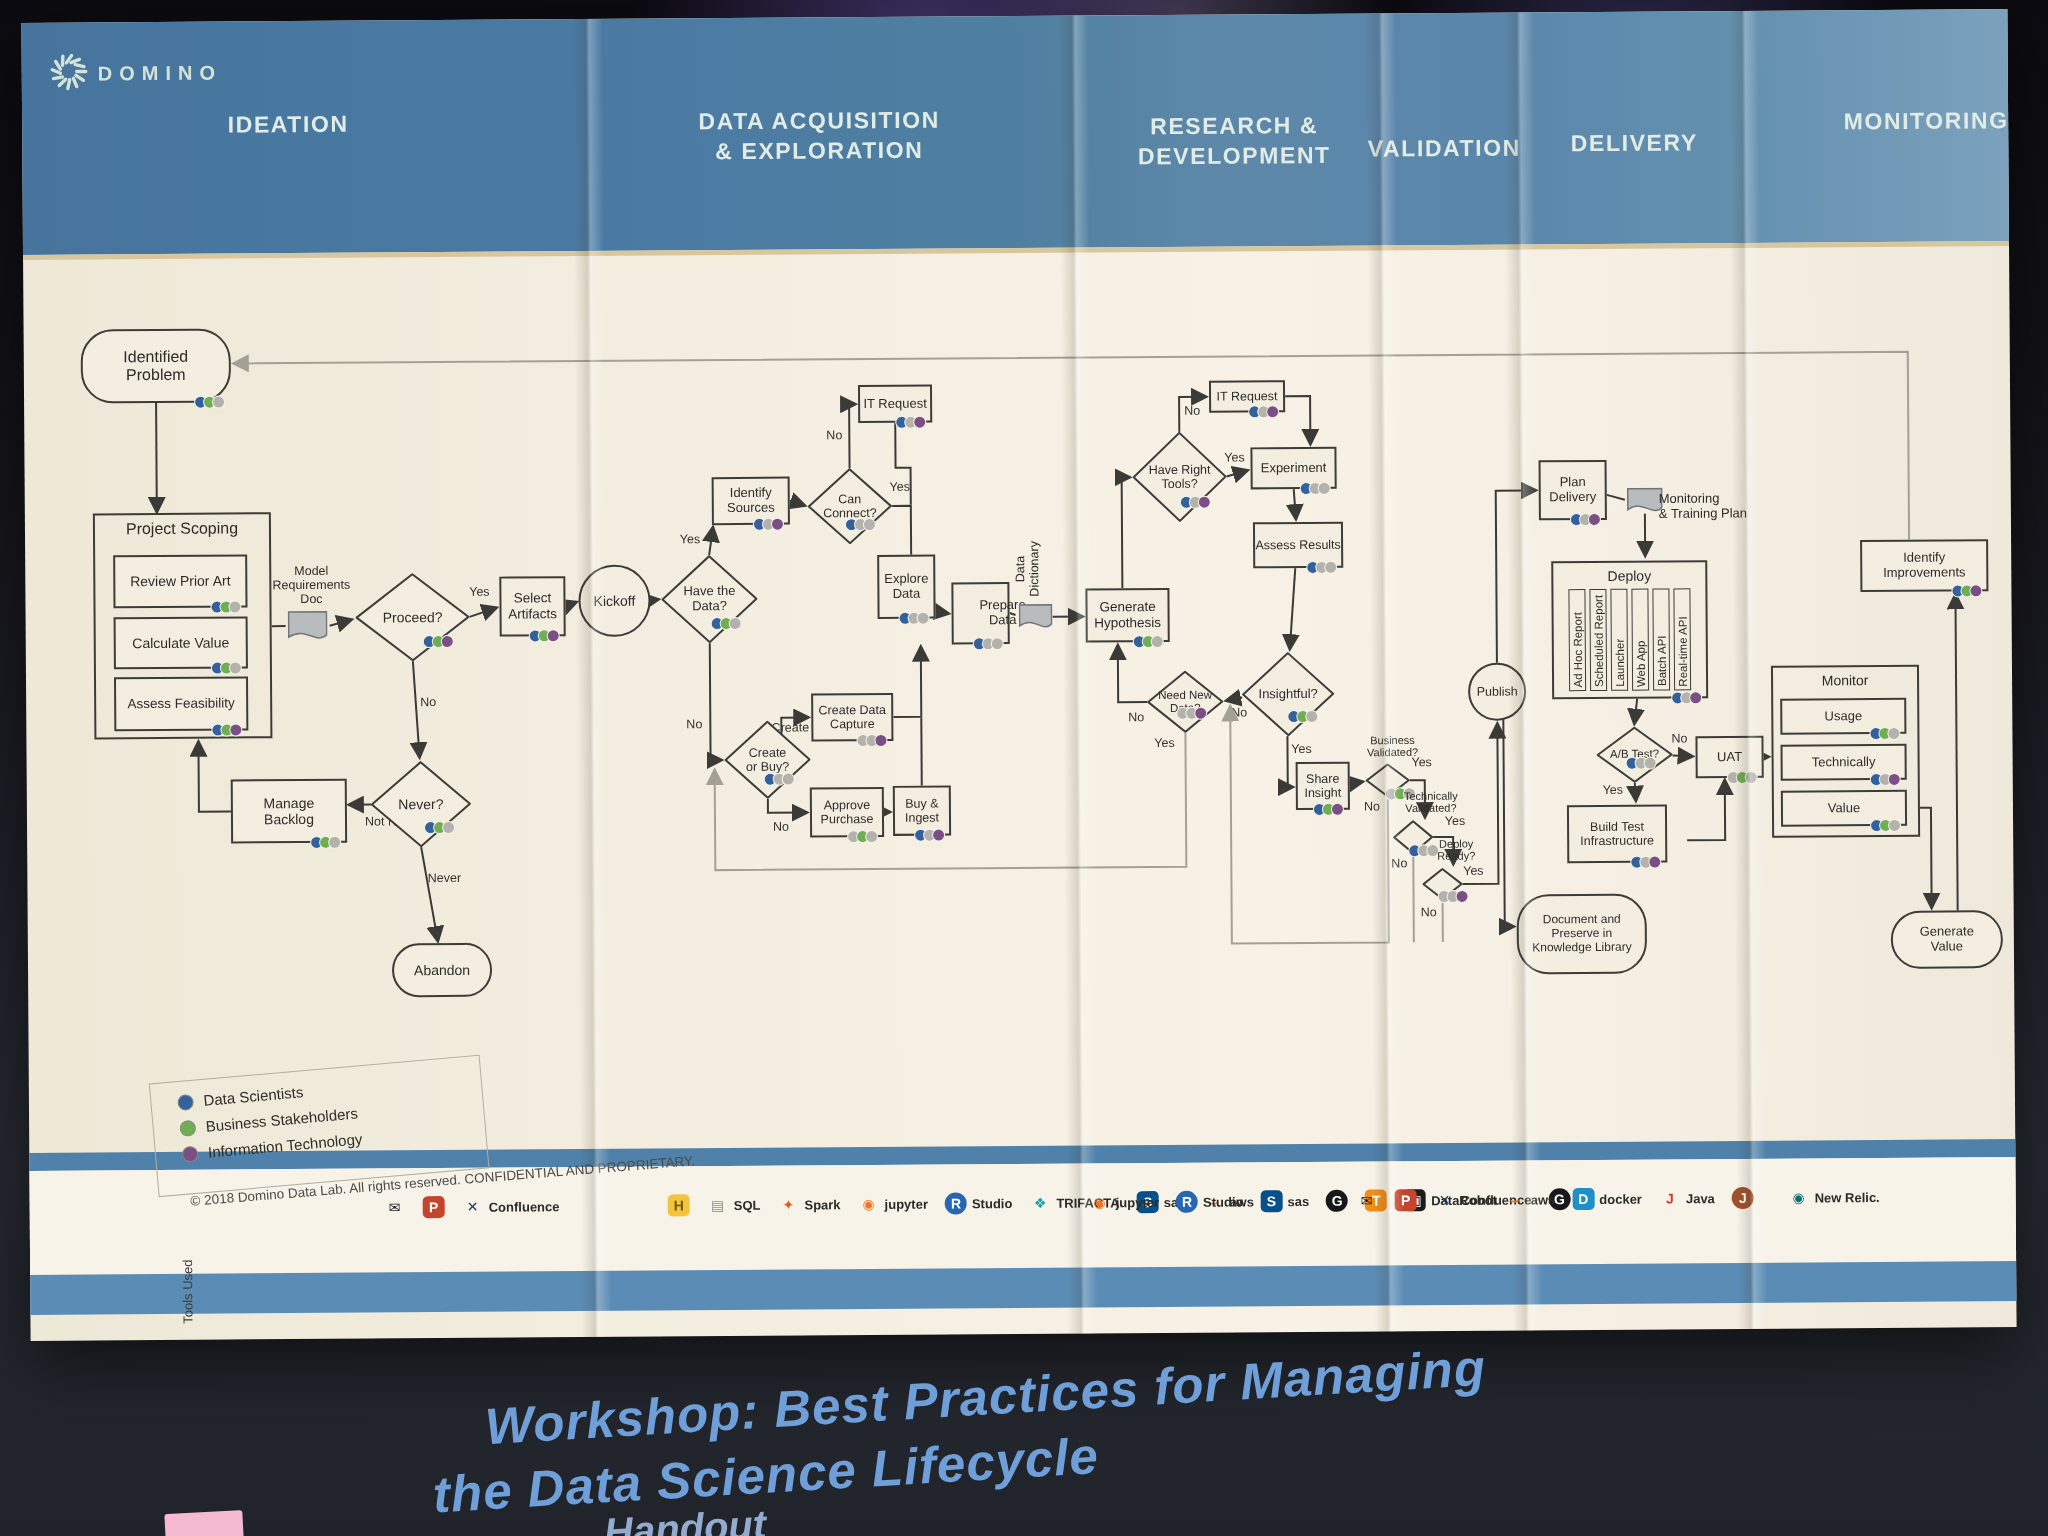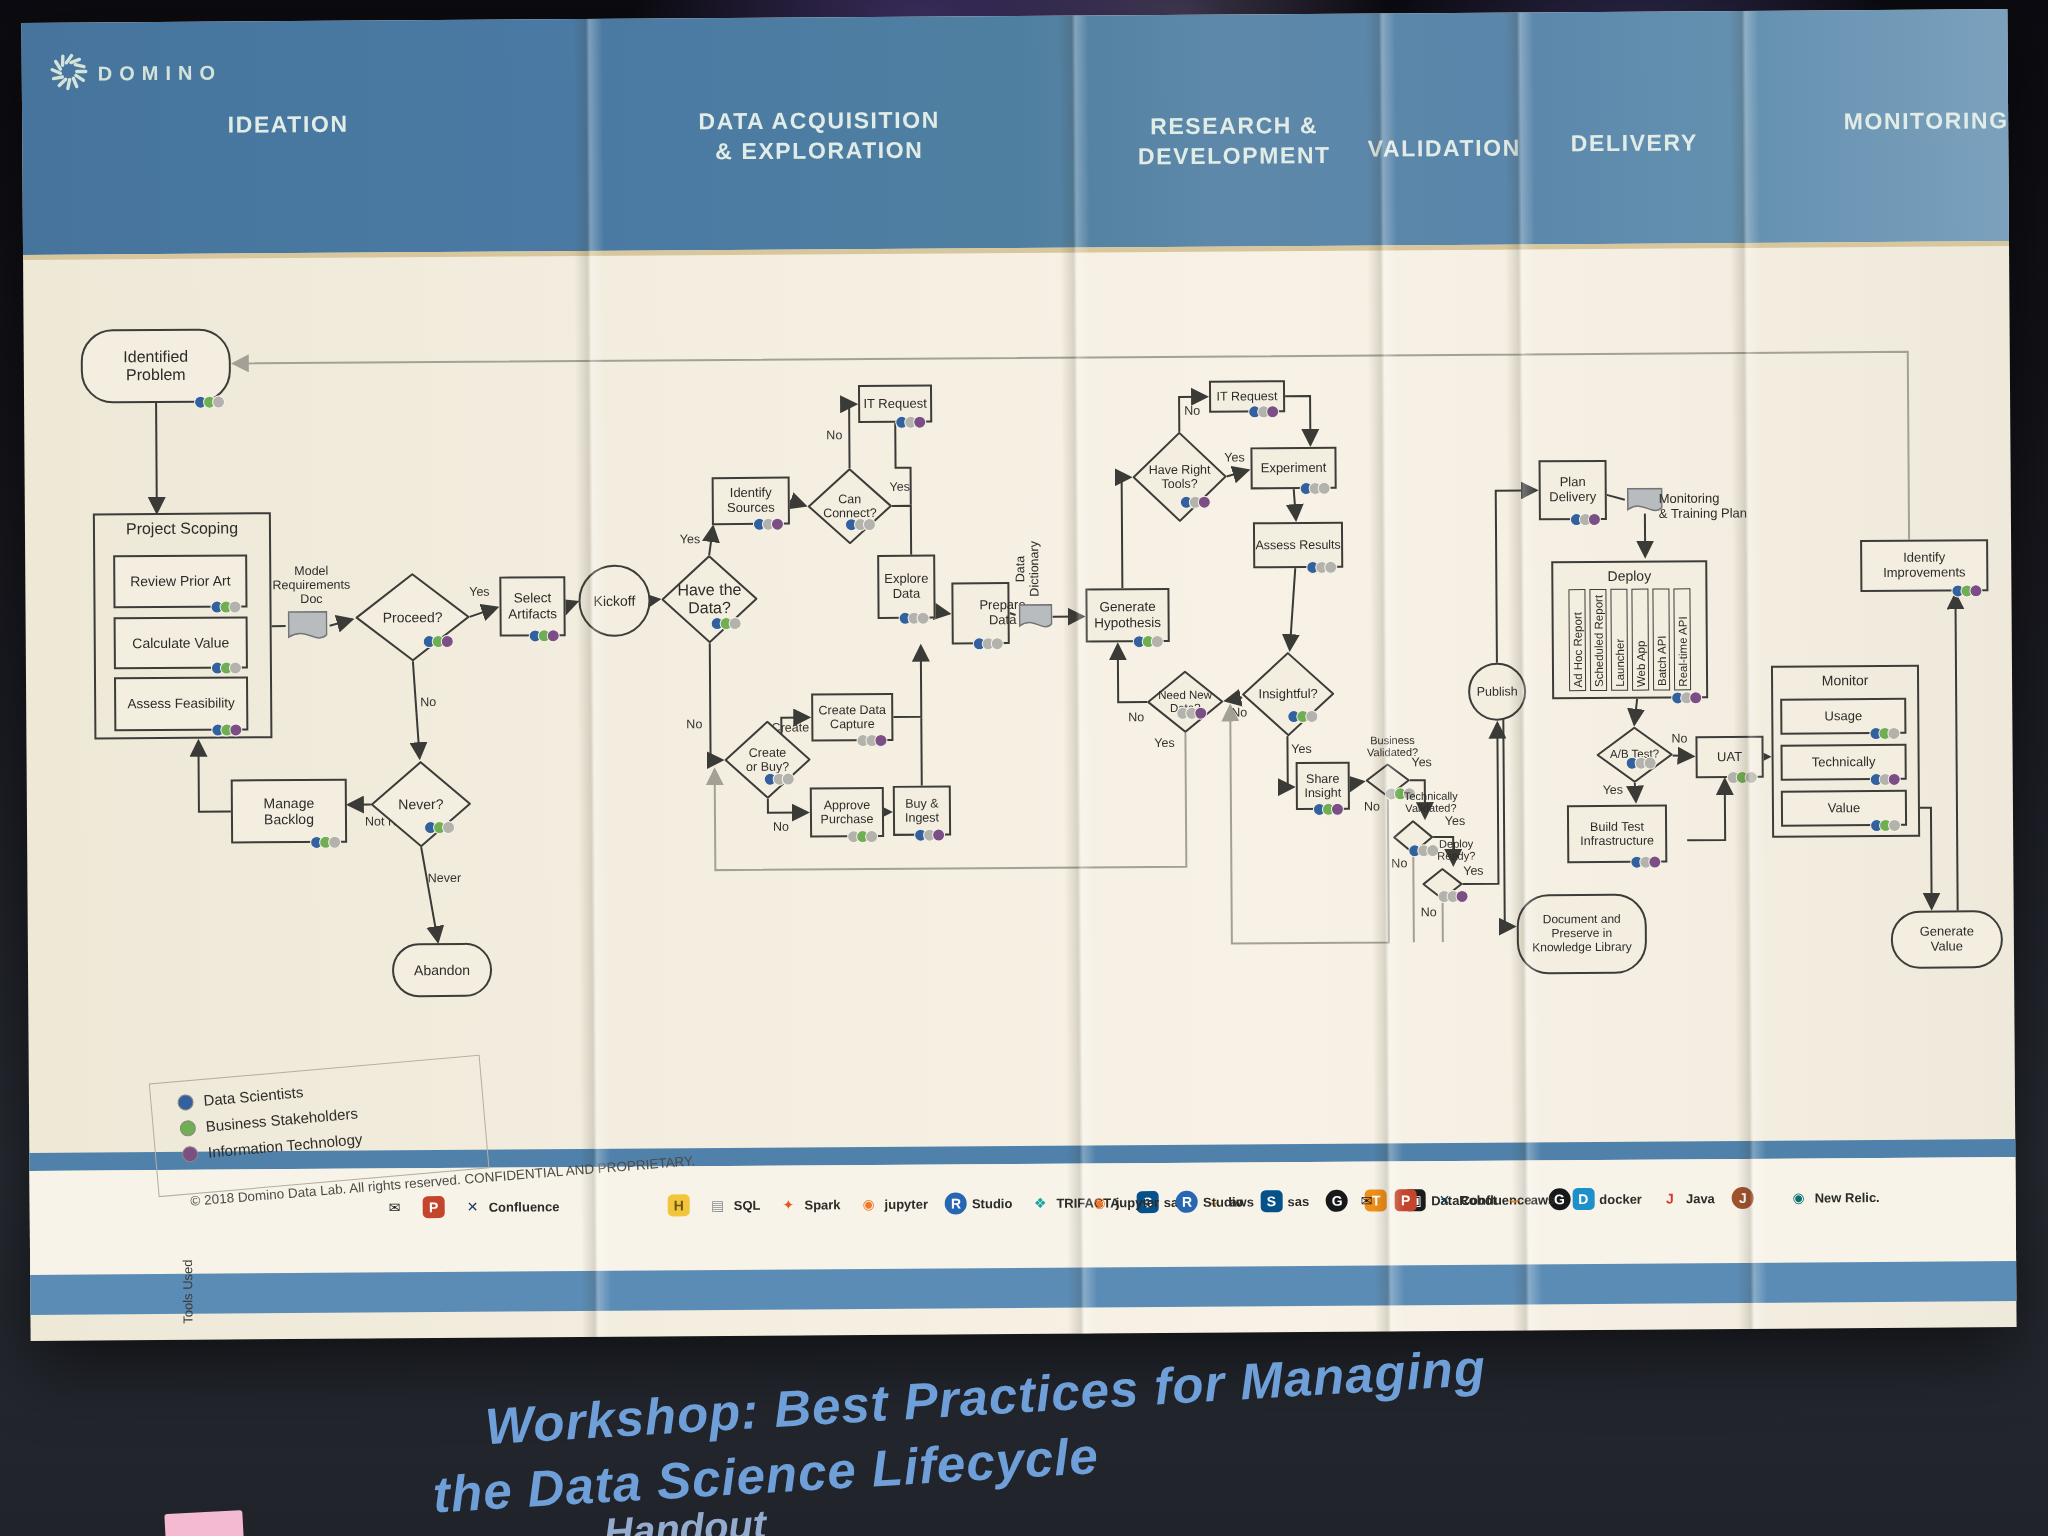--- a/index.html
+++ b/index.html
@@ -267,21 +267,21 @@
             </svg><div class="nlabel" style="font-size: 14px;">Never?</div><div class="dots">
               <span class="dot" style="background: rgb(51, 97, 158);"></span>
               <span class="dot" style="background: rgb(111, 174, 83);"></span>
               <span class="dot" style="background: rgb(180, 178, 173);"></span>
             </div></div>
           <div class="node terminator" style="left: 390px; top: 939px; width: 100px; height: 54px;">
             <div class="nlabel" style="font-size: 14px;">Abandon</div>
           </div>
           <div class="node decision" style="left: 662px; top: 553px; width: 96px; height: 88px;"><svg width="96" height="88">
               <polygon points="48,1 95,44 48,87 1,44"></polygon>
-            </svg><div class="nlabel" style="font-size: 16px; text-align: center;">Have the
+            </svg><div class="nlabel" style="font-size: 13px; text-align: center;">Have the
 Data?</div><div class="dots">
               <span class="dot" style="background: rgb(51, 97, 158);"></span>
               <span class="dot" style="background: rgb(111, 174, 83);"></span>
               <span class="dot" style="background: rgb(180, 178, 173);"></span>
             </div></div>
           <div class="node process" style="left: 713px; top: 475px; width: 78px; height: 48px;">
             <div class="nlabel" style="font-size: 13px;">Identify
 Sources</div>
             <div class="dots">
               <span class="dot" style="background: rgb(51, 97, 158);"></span>

